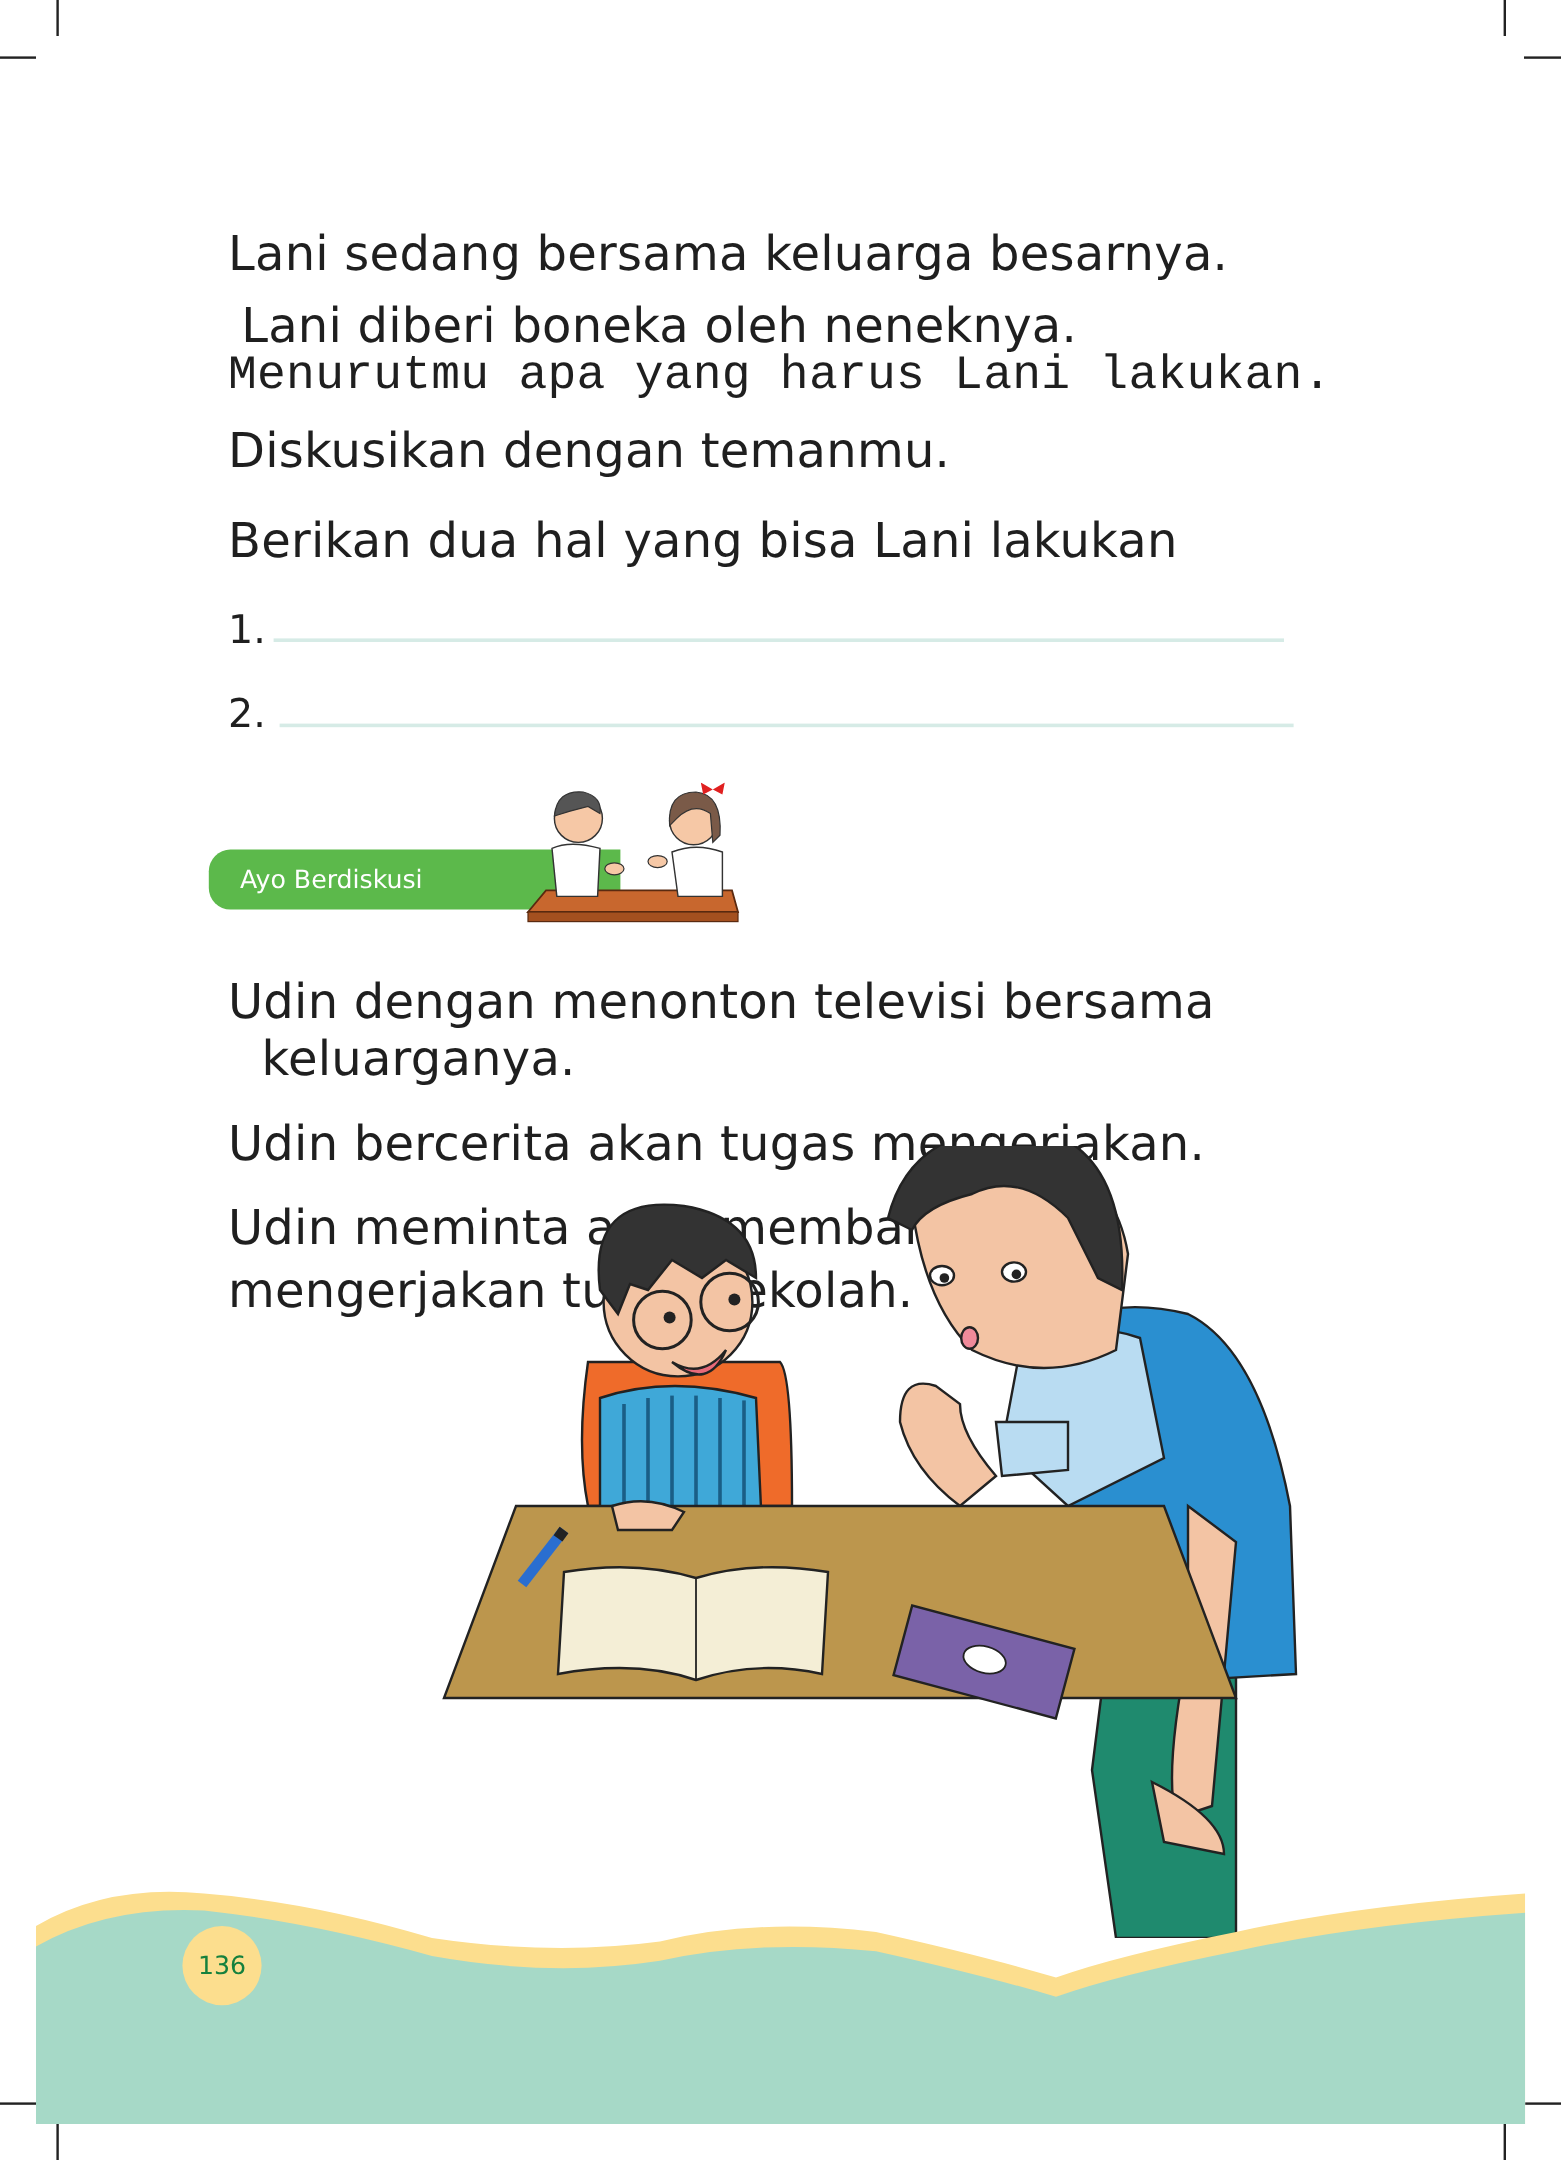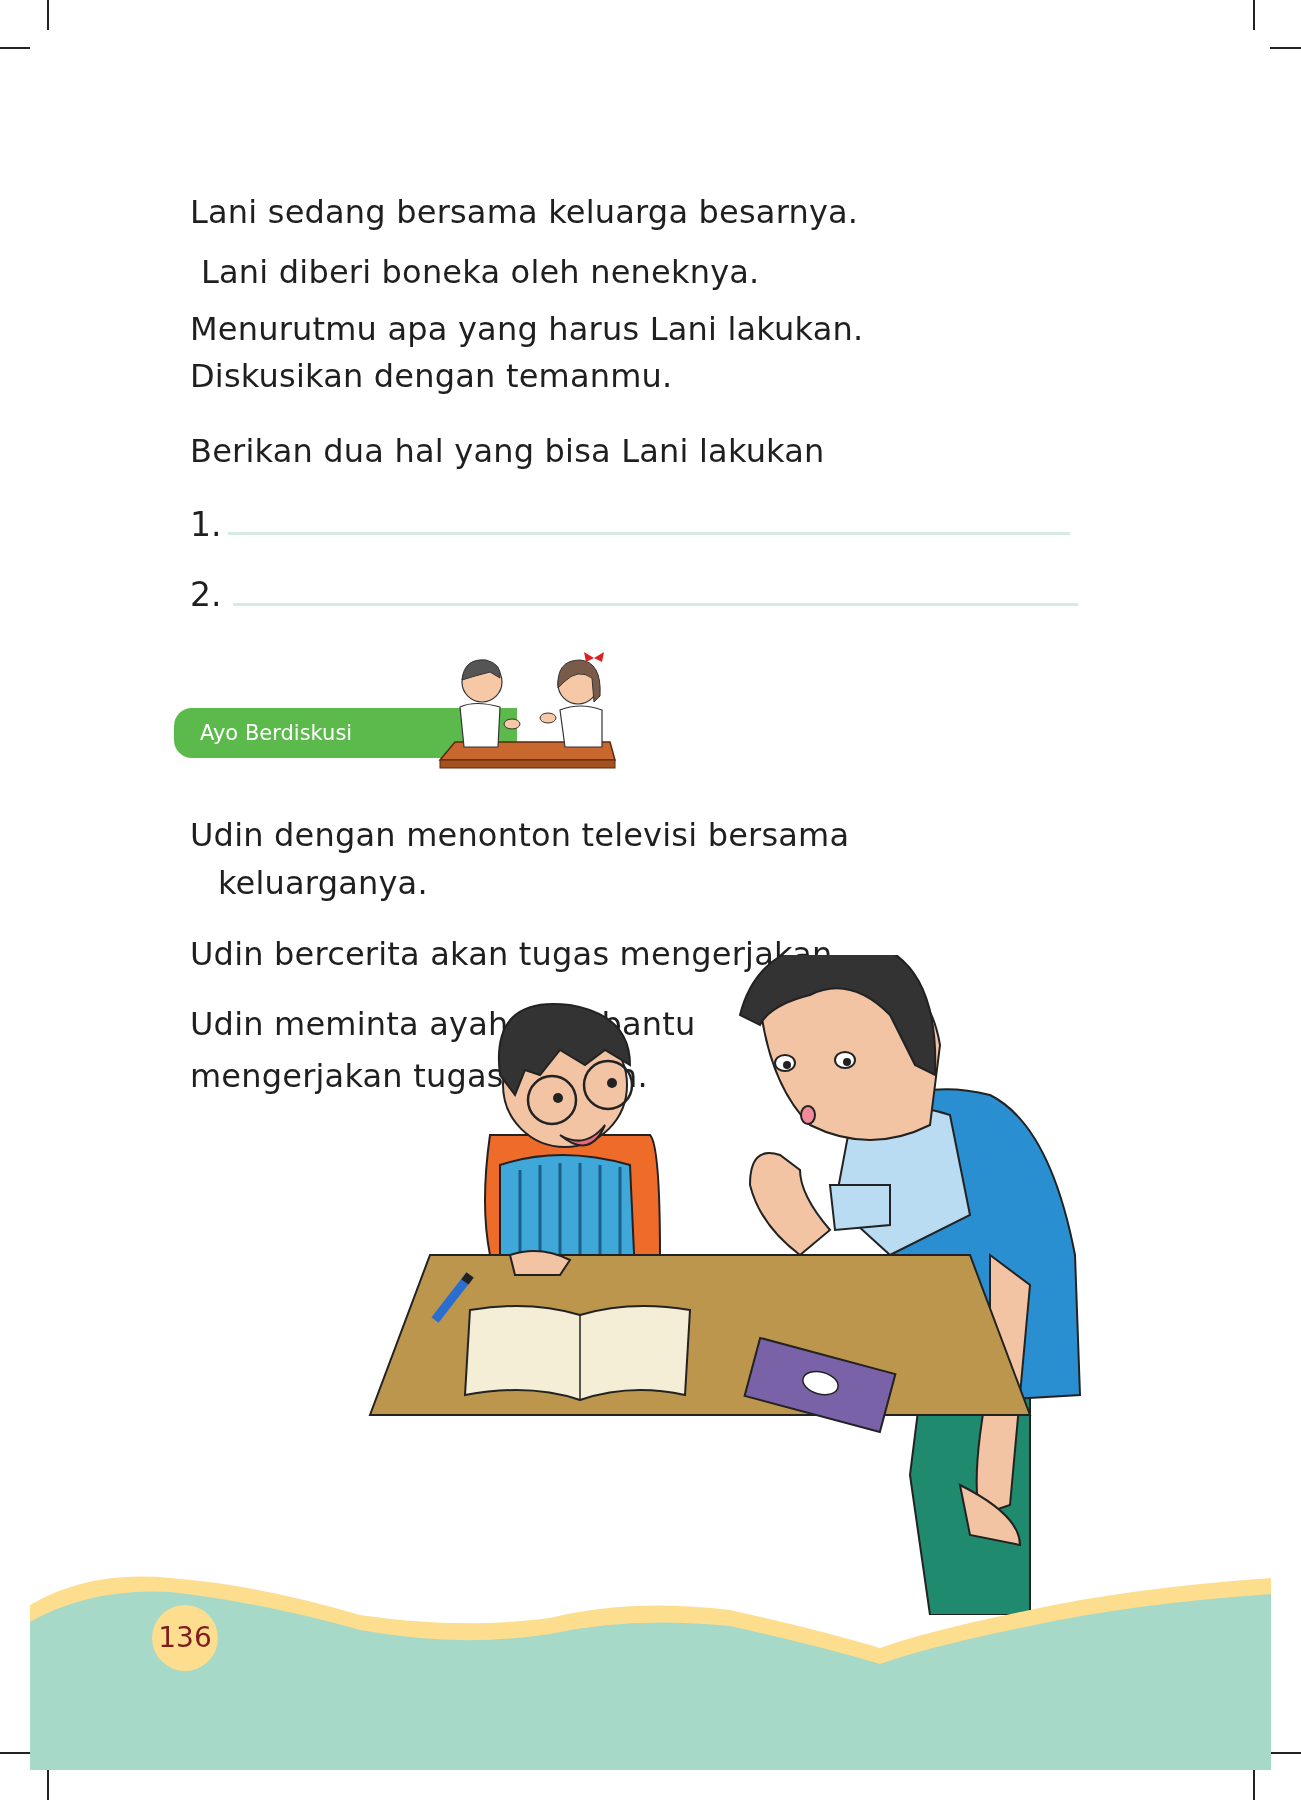--- a/index.html
+++ b/index.html
@@ -1,45 +1,45 @@
 <!DOCTYPE html>
 <html><head>
 <meta charset="utf-8">
 <style>
   html, body { margin:0; padding:0; }
   body { width:1301px; height:1800px; position:relative; background:#ffffff; overflow:hidden;
          font-family:"DejaVu Sans", sans-serif; color:#1e1e1e; }
   .crop { position:absolute; background:#222; }
-  .txt { position:absolute; left:190px; font-size:32px; line-height:40px; letter-spacing:0.2px; white-space:nowrap; color:#1f1f1f;text-align:center; }
+  .txt { position:absolute; left:190px; font-size:40px; line-height:40px; letter-spacing:0.2px; white-space:nowrap; color:#1f1f1f;text-align:center; }
   .ans { position:absolute; left:190px; font-size:33px; line-height:40px; color:#1f1f1f; }
   .ans-line { position:absolute; height:3px; background:#d6ebe6; }
   .banner { position:absolute; left:174px; top:708px; width:343px; height:50px; background:#5cb94b;
             border-radius:18px 0 0 18px; color:#fff; font-weight:normal; font-size:21px; line-height:50px;
             padding-left:26px; box-sizing:border-box; }
   .illus { position:absolute; }
   .wave { position:absolute; left:30px; top:1560px; width:1241px; height:210px; }
   .pagenum { position:absolute; left:152px; top:1605px; width:66px; height:66px; border-radius:50%;
-             background:#fcde8e; color:#7f1d1d; font-size:28px; line-height:66px; text-align:center; }
+             background:#fcde8e; color:#15803d; font-size:21px; line-height:66px; text-align:center; }
 </style>
 </head>
 <body>
 
 <div class="crop" style="left:47px;top:0;width:1.5px;height:30px;"></div>
 <div class="crop" style="left:0;top:47px;width:30px;height:1.5px;"></div>
 <div class="crop" style="left:1253px;top:0;width:1.5px;height:30px;"></div>
 <div class="crop" style="left:1270px;top:47px;width:31px;height:1.5px;"></div>
 <div class="crop" style="left:47px;top:1770px;width:1.5px;height:30px;"></div>
 <div class="crop" style="left:0;top:1752px;width:30px;height:1.5px;"></div>
 <div class="crop" style="left:1253px;top:1770px;width:1.5px;height:30px;"></div>
 <div class="crop" style="left:1271px;top:1752px;width:30px;height:1.5px;"></div>
 
 <div>
   <div class="txt" style="top:192px;">Lani sedang bersama keluarga besarnya.</div>
   <div class="txt" style="top:252px;margin-left:11px;">Lani diberi boneka oleh neneknya.</div>
-  <div class="txt" style="top:309px;">Menurutmu apa yang harus Lani lakukan.</div>
+  <div class="txt" style="top:294px;font-family:Liberation Mono, monospace;">Menurutmu apa yang harus Lani lakukan.</div>
   <div class="txt" style="top:356px;">Diskusikan dengan temanmu.</div>
   <div class="txt" style="top:431px;">Berikan dua hal yang bisa Lani lakukan</div>
 
   <div class="ans" style="top:505px;">1.</div>
   <div class="ans-line" style="left:228px;top:532px;width:842px;"></div>
   <div class="ans" style="top:575px;">2.</div>
   <div class="ans-line" style="left:233px;top:603px;width:845px;"></div>
 </div>
 
 <div class="banner">

